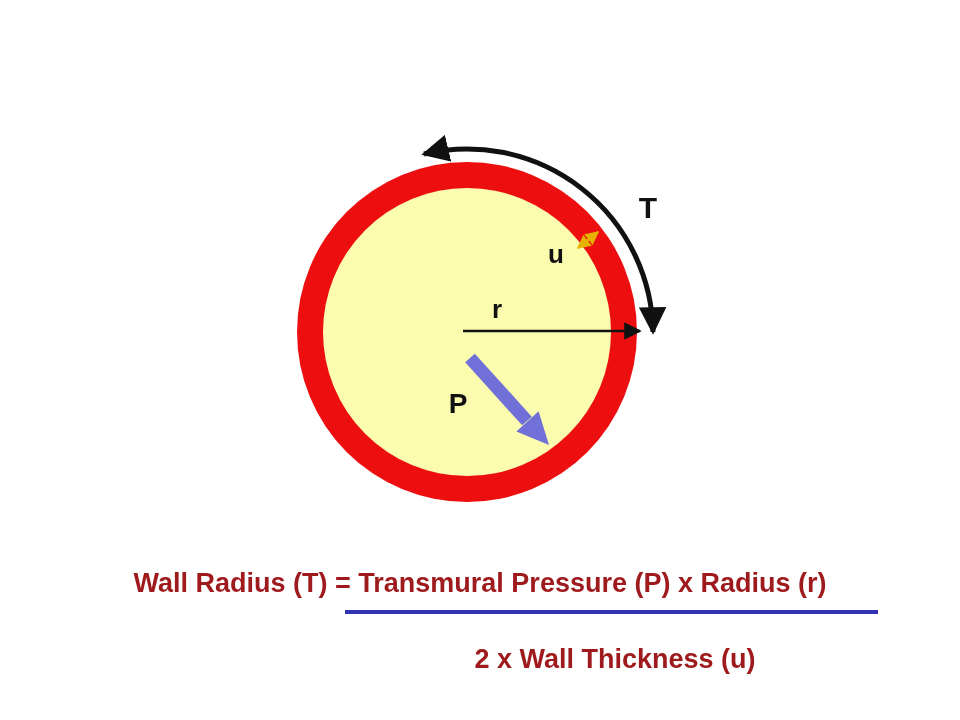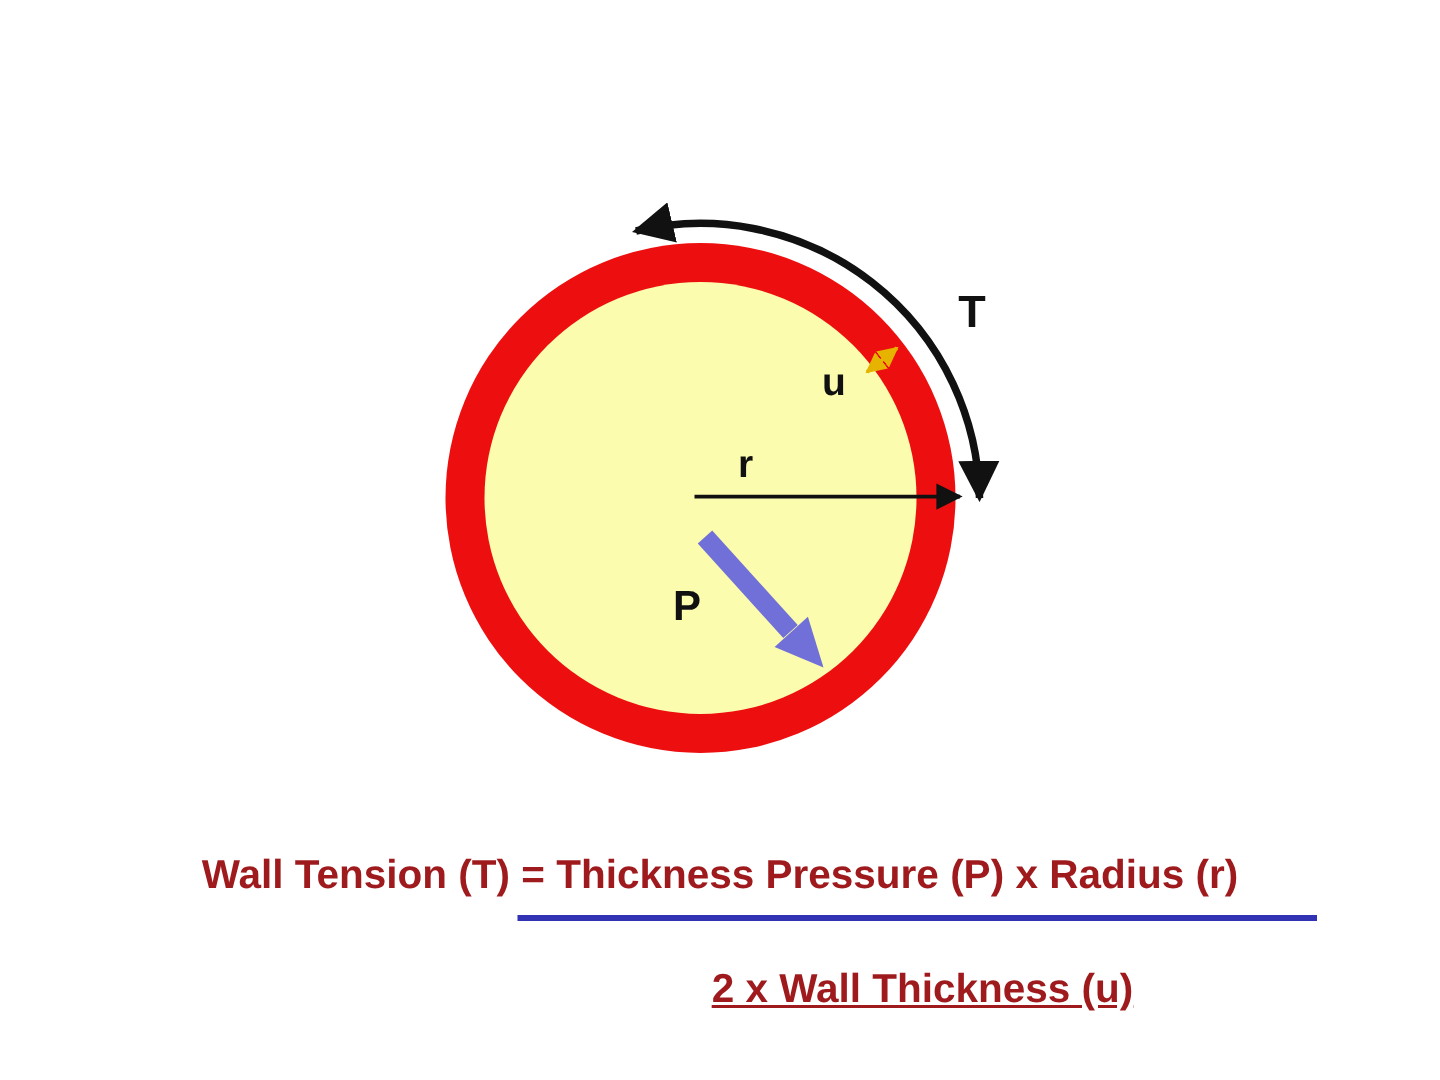--- a/index.html
+++ b/index.html
@@ -63,21 +63,20 @@
     background: #3232B4;
   }
   .eq-denominator {
     position: absolute;
     top: 84px;
     left: 285px;
     width: 660px;
     text-align: center;
     font-size: 27px;
     white-space: nowrap;
-    text-decoration: underline;
   }
 </style>
 </head>
 <body>
 
 <div class="slide">
 
 
   <svg class="diagram" width="960" height="540" viewBox="0 0 960 540" xmlns="http://www.w3.org/2000/svg">
     <defs>
@@ -103,18 +102,18 @@
 
     <line x1="463" y1="331" x2="640" y2="331" stroke="#111111" stroke-width="2.5" marker-end="url(#arrowBlackThin)"></line>
     <text x="497" y="318" font-size="26" text-anchor="middle">r</text>
 
     <line x1="470" y1="358" x2="527" y2="421" stroke="#7070D8" stroke-width="13"></line>
     <polygon points="549,445 516.4,431.4 538.6,411.2" fill="#7070D8"></polygon>
     <text x="458" y="413" font-size="28" text-anchor="middle">P</text>
   </svg>
 
   <div class="equation">
-    <div class="eq-numerator">Wall Tension (T) = Thickness Pressure (P) x Radius (r)</div>
+    <div class="eq-numerator">Wall Radius (T) = Transmural Pressure (P) x Radius (r)</div>
     <div class="fraction-bar"></div>
     <div class="eq-denominator">2 x Wall Thickness (u)</div>
   </div>
 
 </div>
 
 </body></html>

